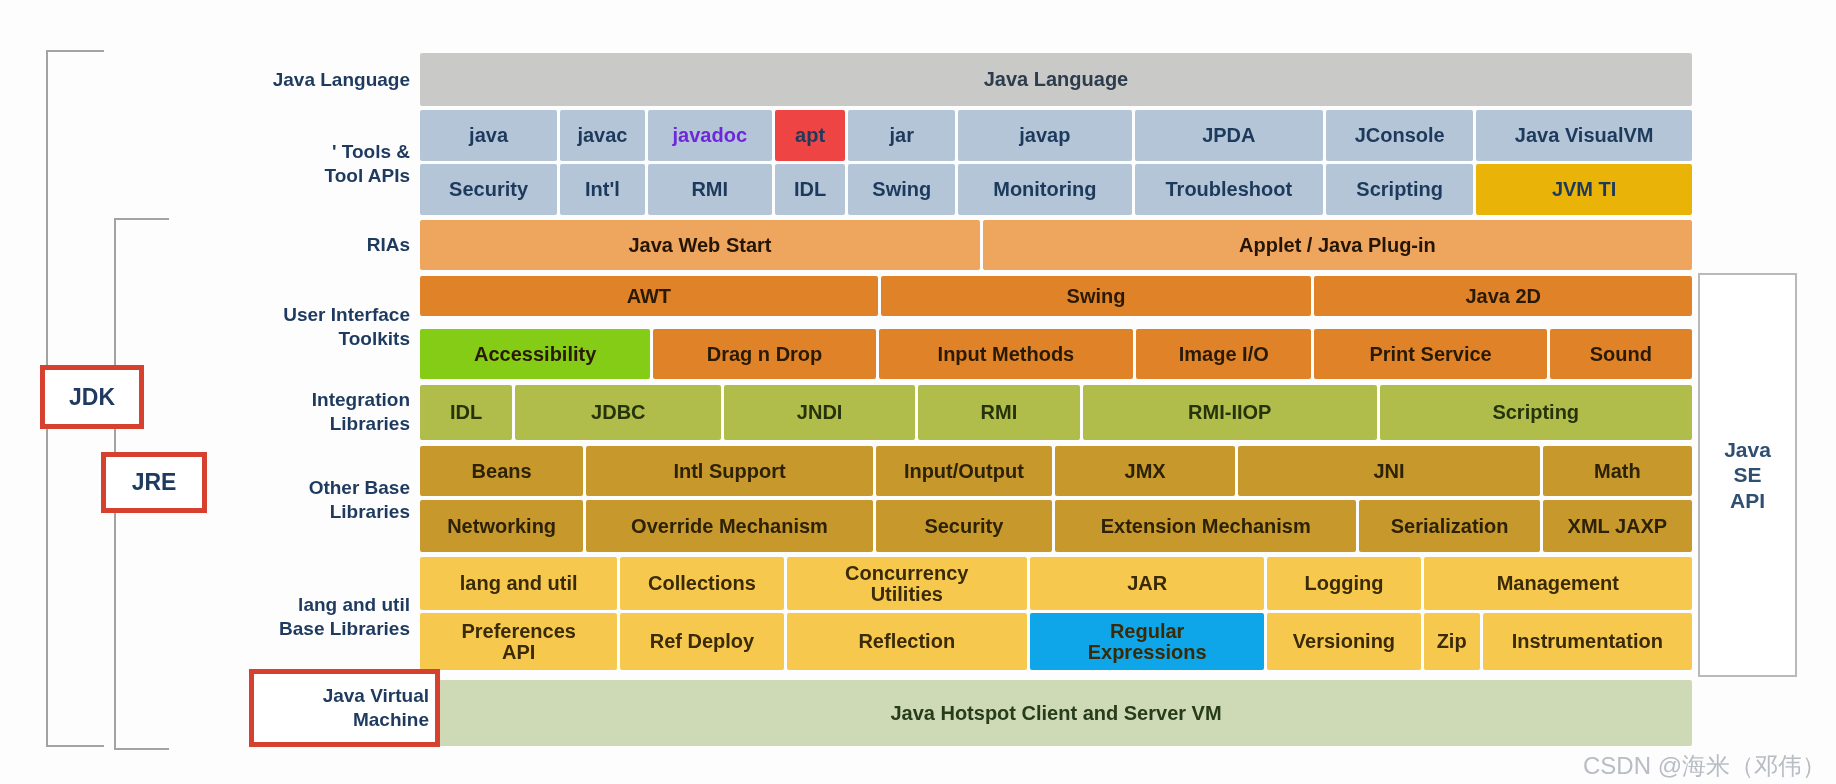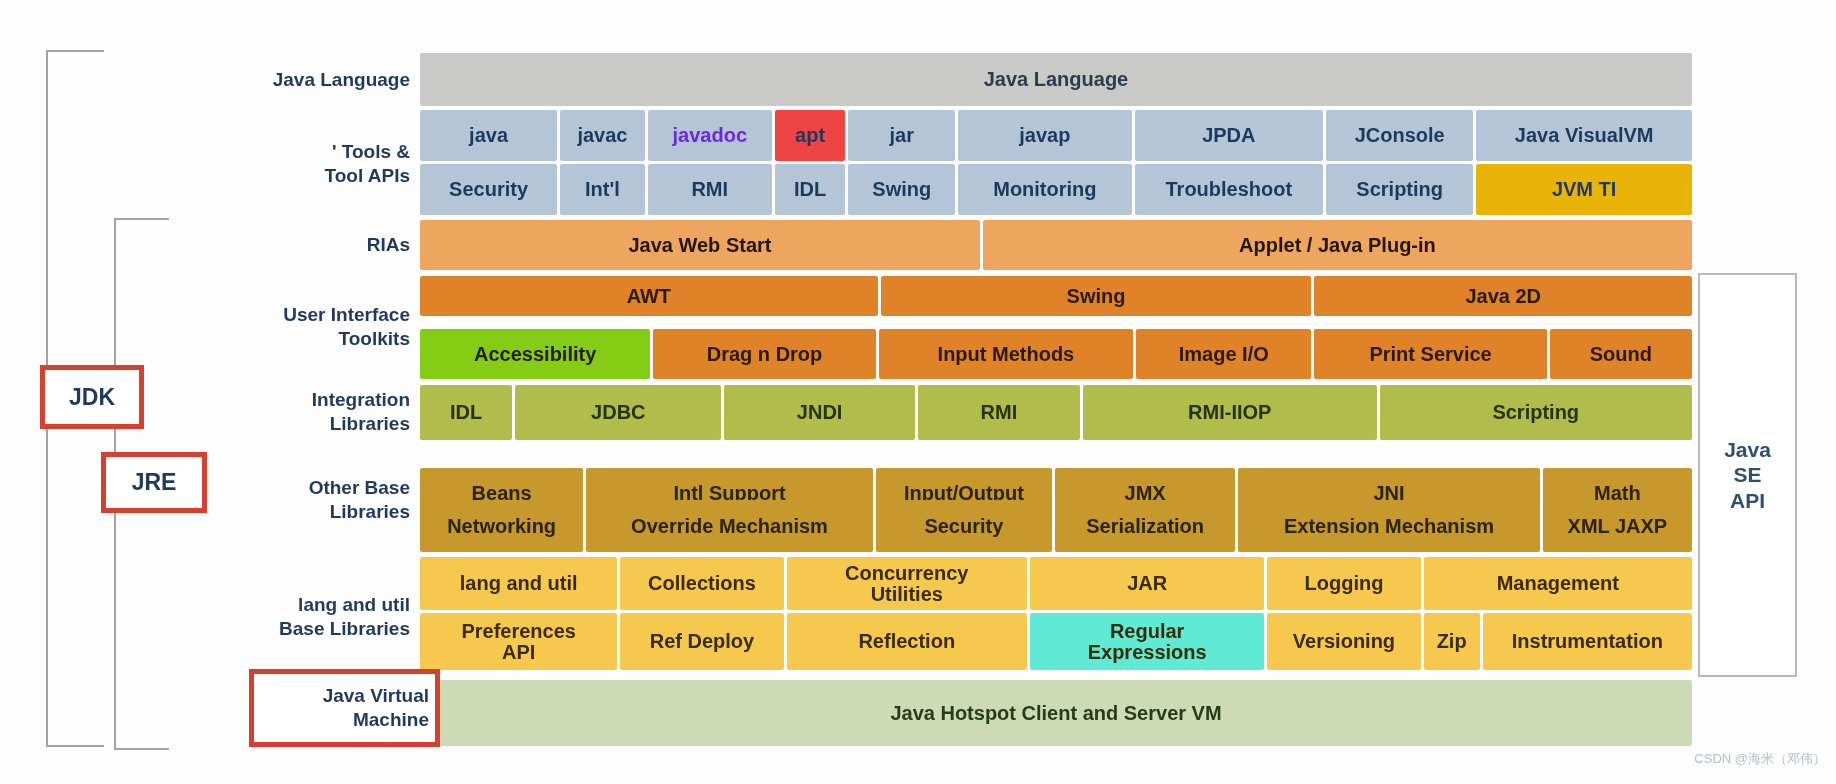--- a/index.html
+++ b/index.html
@@ -27,21 +27,21 @@
   #jdk-box{left:40px;top:365px;width:94px;height:54px;font-size:23px;}
   #jre-box{left:101px;top:452px;width:96px;height:51px;font-size:23px;}
   #jvm-box{left:249px;top:669px;width:175px;height:68px;font-size:19px;line-height:1.25;justify-content:flex-end;padding-right:6px;text-align:right;}
   #java-se-api-box{
     position:absolute;left:1698px;top:273px;width:95px;height:400px;
     background:#ffffff;border:2px solid #b9b9b9;z-index:2;
     display:flex;align-items:center;justify-content:center;text-align:center;
     font-weight:bold;font-size:21px;line-height:1.2;color:#2f4f71;white-space:pre-line;
   }
   #watermark{
-    position:absolute;right:10px;top:750px;color:#b8bcc3;font-size:13px;z-index:4;
+    position:absolute;right:10px;top:750px;color:#b8bcc3;font-size:24px;z-index:4;
     font-family:"Liberation Sans", sans-serif;
   }
 </style>
 </head>
 <body>
 
 <div id="stage">
 
   <div class="bracket" id="jdk-bracket-vertical" style="left: 46px; top: 50px; width: 2px; height: 697px;"></div>
   <div class="bracket" id="jdk-bracket-foot-top" style="left: 46px; top: 50px; width: 58px; height: 2px;"></div>
@@ -110,51 +110,51 @@
         <div class="cell" style="flex-grow: 142; background: rgb(224, 131, 40); color: rgb(42, 26, 4);">Sound</div>
       </div>
       <div class="grid-row" style="top: 385px; height: 55px;">
         <div class="cell" style="flex-grow: 92; background: rgb(177, 189, 75); color: rgb(38, 51, 10);">IDL</div>
         <div class="cell" style="flex-grow: 206; background: rgb(177, 189, 75); color: rgb(38, 51, 10);">JDBC</div>
         <div class="cell" style="flex-grow: 190; background: rgb(177, 189, 75); color: rgb(38, 51, 10);">JNDI</div>
         <div class="cell" style="flex-grow: 162; background: rgb(177, 189, 75); color: rgb(38, 51, 10);">RMI</div>
         <div class="cell" style="flex-grow: 293; background: rgb(177, 189, 75); color: rgb(38, 51, 10);">RMI-IIOP</div>
         <div class="cell" style="flex-grow: 312; background: rgb(177, 189, 75); color: rgb(38, 51, 10);">Scripting</div>
       </div>
-      <div class="grid-row" style="top: 468px; height: 50px;">
+      <div class="grid-row" style="top: 446px; height: 50px;">
         <div class="cell" style="flex-grow: 163; background: rgb(199, 153, 44); color: rgb(45, 34, 6);">Beans</div>
         <div class="cell" style="flex-grow: 286; background: rgb(199, 153, 44); color: rgb(45, 34, 6);">Intl Support</div>
         <div class="cell" style="flex-grow: 176; background: rgb(199, 153, 44); color: rgb(45, 34, 6);">Input/Output</div>
         <div class="cell" style="flex-grow: 180; background: rgb(199, 153, 44); color: rgb(45, 34, 6);">JMX</div>
         <div class="cell" style="flex-grow: 301; background: rgb(199, 153, 44); color: rgb(45, 34, 6);">JNI</div>
         <div class="cell" style="flex-grow: 149; background: rgb(199, 153, 44); color: rgb(45, 34, 6);">Math</div>
       </div>
       <div class="grid-row" style="top: 500px; height: 52px;">
         <div class="cell" style="flex-grow: 163; background: rgb(199, 153, 44); color: rgb(45, 34, 6);">Networking</div>
         <div class="cell" style="flex-grow: 286; background: rgb(199, 153, 44); color: rgb(45, 34, 6);">Override Mechanism</div>
         <div class="cell" style="flex-grow: 176; background: rgb(199, 153, 44); color: rgb(45, 34, 6);">Security</div>
+        <div class="cell" style="flex-grow: 301; background: rgb(199, 153, 44); color: rgb(45, 34, 6);">Extension Mechanism</div>
         <div class="cell" style="flex-grow: 180; background: rgb(199, 153, 44); color: rgb(45, 34, 6);">Serialization</div>
-        <div class="cell" style="flex-grow: 301; background: rgb(199, 153, 44); color: rgb(45, 34, 6);">Extension Mechanism</div>
         <div class="cell" style="flex-grow: 149; background: rgb(199, 153, 44); color: rgb(45, 34, 6);">XML JAXP</div>
       </div>
       <div class="grid-row" style="top: 557px; height: 53px;">
         <div class="cell" style="flex-grow: 197; background: rgb(246, 201, 78); color: rgb(58, 43, 6);">lang and util</div>
         <div class="cell" style="flex-grow: 163; background: rgb(246, 201, 78); color: rgb(58, 43, 6);">Collections</div>
         <div class="cell" style="flex-grow: 240; background: rgb(246, 201, 78); color: rgb(58, 43, 6);">Concurrency
 Utilities</div>
         <div class="cell" style="flex-grow: 234; background: rgb(246, 201, 78); color: rgb(58, 43, 6);">JAR</div>
         <div class="cell" style="flex-grow: 153; background: rgb(246, 201, 78); color: rgb(58, 43, 6);">Logging</div>
         <div class="cell" style="flex-grow: 268; background: rgb(246, 201, 78); color: rgb(58, 43, 6);">Management</div>
       </div>
       <div class="grid-row" style="top: 613px; height: 57px;">
         <div class="cell" style="flex-grow: 197; background: rgb(246, 201, 78); color: rgb(58, 43, 6);">Preferences
 API</div>
         <div class="cell" style="flex-grow: 163; background: rgb(246, 201, 78); color: rgb(58, 43, 6);">Ref Deploy</div>
         <div class="cell" style="flex-grow: 240; background: rgb(246, 201, 78); color: rgb(58, 43, 6);">Reflection</div>
-        <div class="cell" style="flex-grow: 234; background: #5eead4; color: rgb(58, 43, 6);">Regular
+        <div class="cell" style="flex-grow: 234; background: #0ea5e9; color: rgb(58, 43, 6);">Regular
 Expressions</div>
         <div class="cell" style="flex-grow: 153; background: rgb(246, 201, 78); color: rgb(58, 43, 6);">Versioning</div>
         <div class="cell" style="flex-grow: 56; background: rgb(246, 201, 78); color: rgb(58, 43, 6);">Zip</div>
         <div class="cell" style="flex-grow: 209; background: rgb(246, 201, 78); color: rgb(58, 43, 6); text-align: right;">Instrumentation</div>
       </div>
       <div class="grid-row" style="top: 680px; height: 66px;">
         <div class="cell" style="flex-grow: 1270; background: rgb(206, 217, 181); color: rgb(39, 60, 26);">Java Hotspot Client and Server VM</div>
       </div>
     </div>
 

